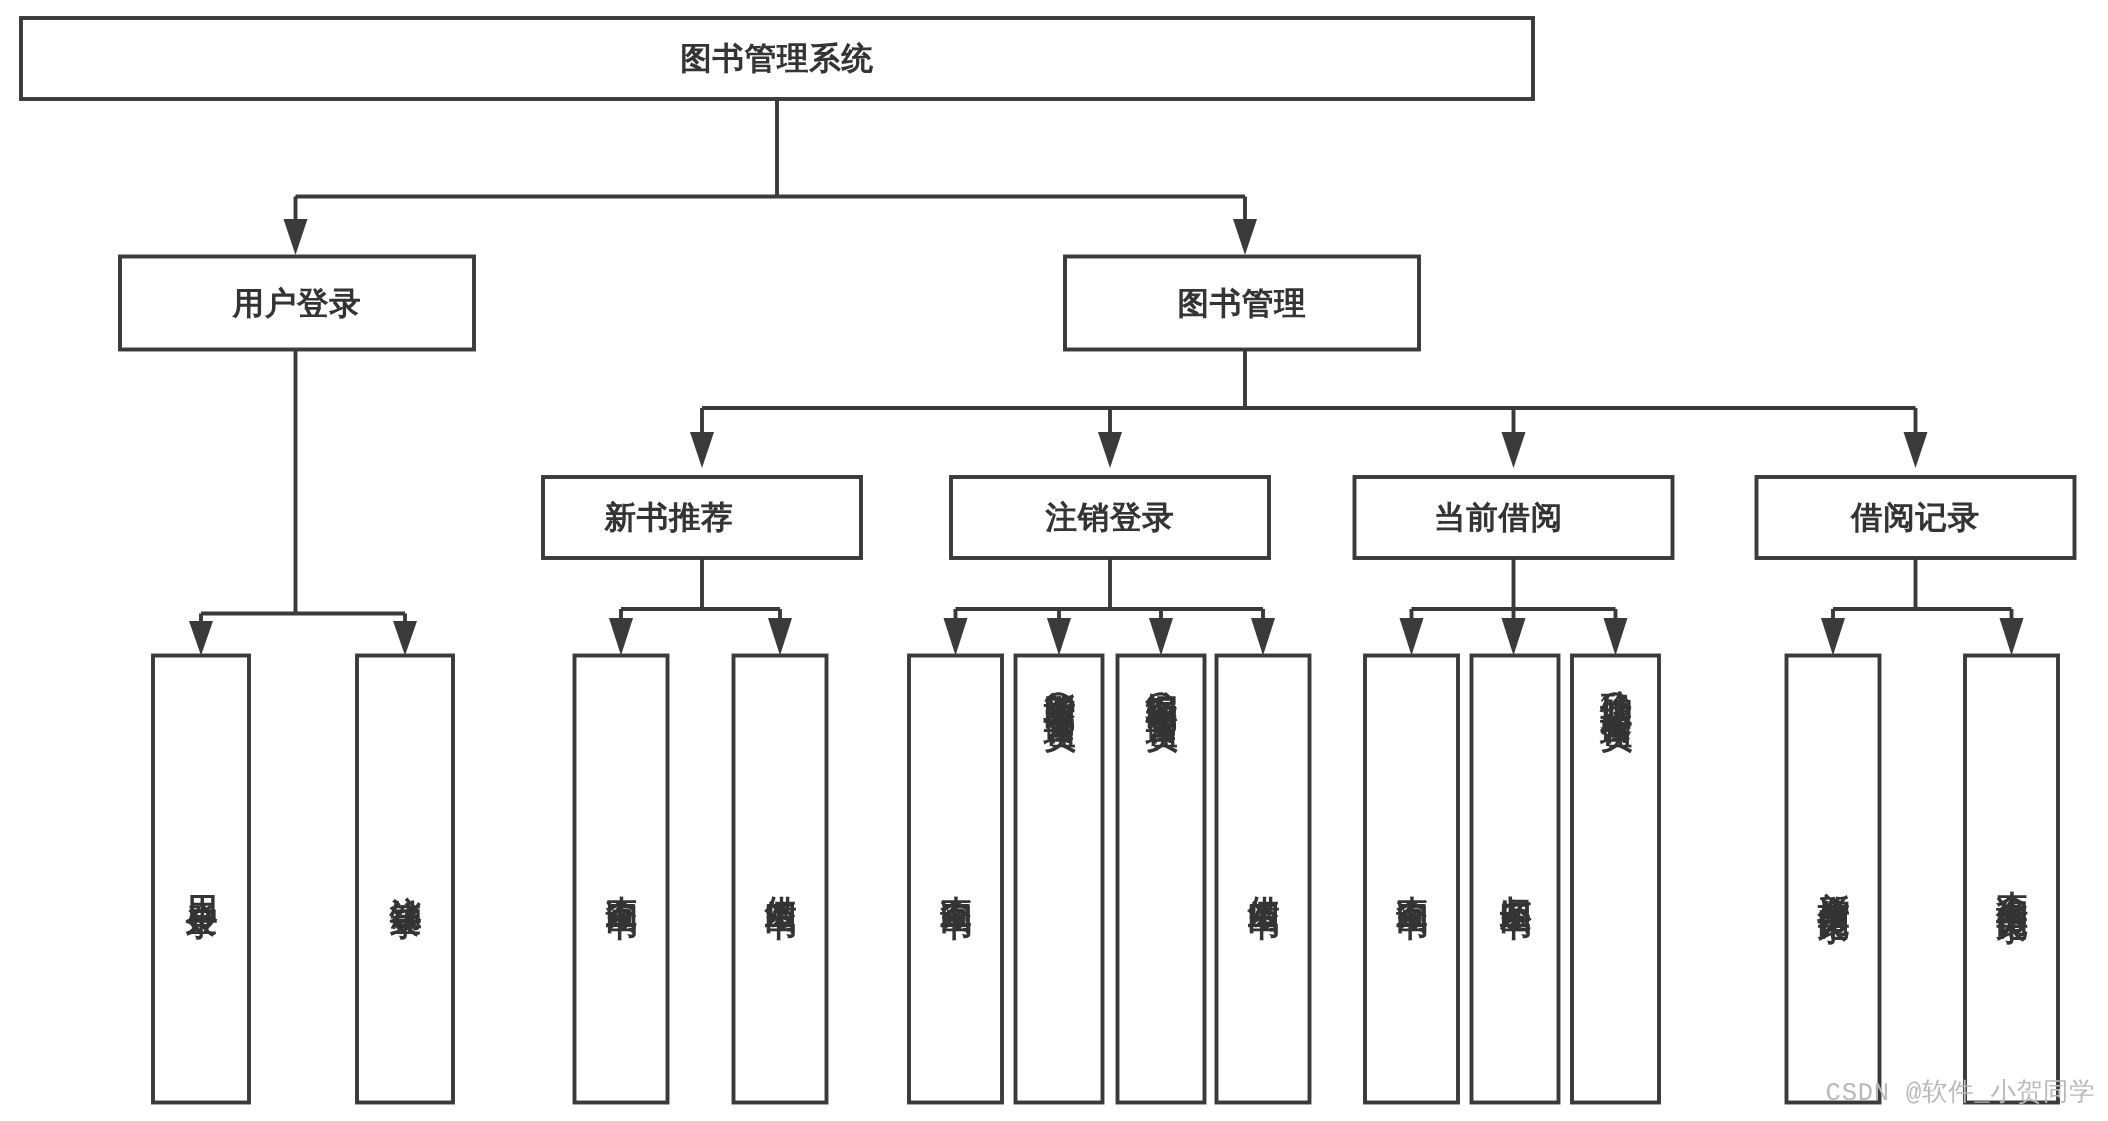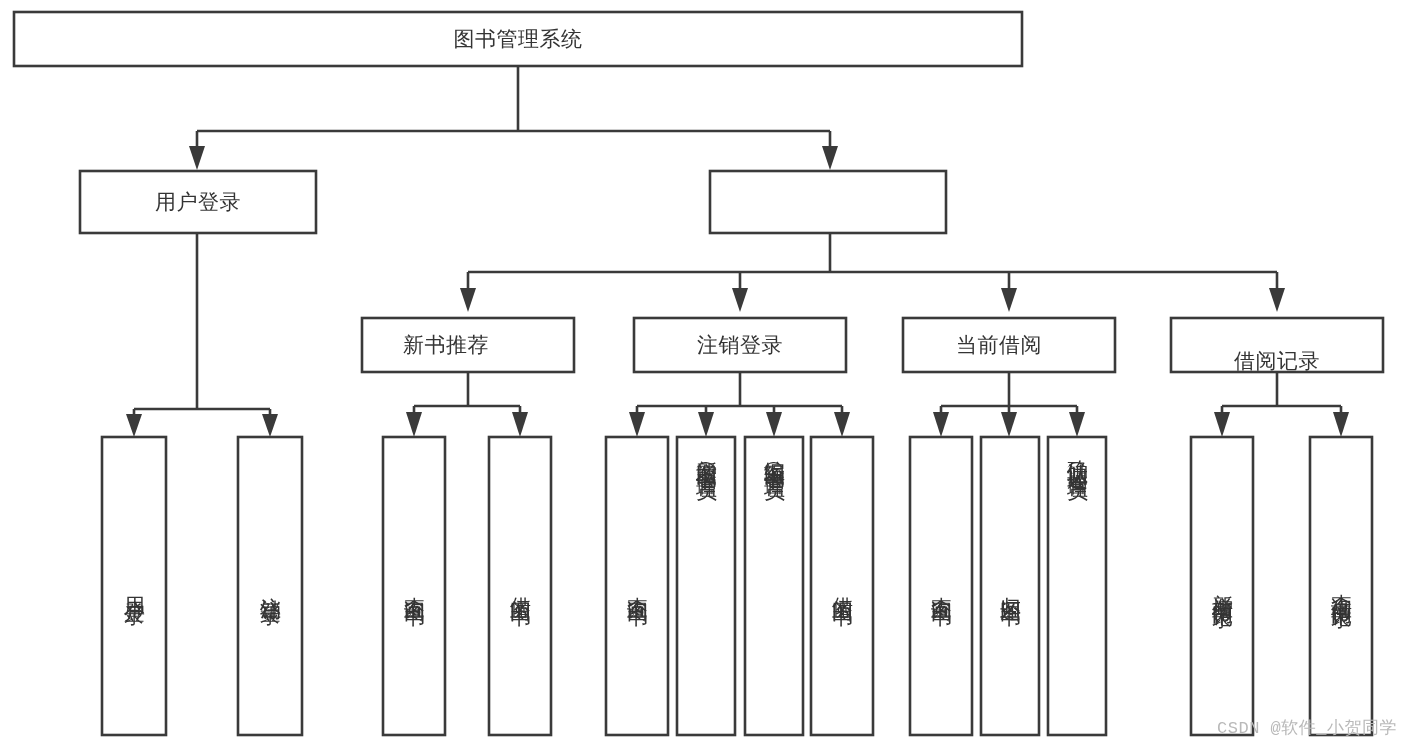--- a/index.html
+++ b/index.html
@@ -46,20 +46,21 @@
     position: absolute;
     display: flex;
     align-items: center;
     justify-content: center;
     color: #343434;
     font-size: 21px;
     letter-spacing: 0.5px;
     line-height: 1.05;
     white-space: nowrap;
     pointer-events: none;
+    font-weight: bold;
   }
   .node-label.vert {
     writing-mode: vertical-rl;
     text-orientation: upright;
     font-size: 21px;
     letter-spacing: 3px;
     line-height: 1.0;
     white-space: normal;
     justify-content: flex-start;
     align-items: center;
@@ -191,25 +192,26 @@
     <rect class="node-box" x="981" y="437" width="58" height="298"></rect>
     <rect class="node-box" x="1048" y="437" width="58" height="298"></rect>
 
     <rect class="node-box" x="1191" y="437" width="62" height="298"></rect>
     <rect class="node-box" x="1310" y="437" width="62" height="298"></rect>
   </svg>
 
   <div class="node-label" style="left:14px; top:12px; width:1008px; height:54px;">图书管理系统</div>
 
   <div class="node-label" style="left:80px; top:171px; width:236px; height:62px;">用户登录</div>
+  <div class="node-label" style="left:710px; top:171px; width:236px; height:62px;">图书管理</div>
 
   <div class="node-label" style="left:352px; top:318px; width:188px; height:54px;">新书推荐</div>
   <div class="node-label" style="left:634px; top:318px; width:212px; height:54px;">注销登录</div>
   <div class="node-label" style="left:903px; top:318px; width:192px; height:54px;">当前借阅</div>
-  <div class="node-label" style="left:1171px; top:334px; width:212px; height:54px;">借阅记录</div>
+  <div class="node-label" style="left:1171px; top:318px; width:212px; height:54px;">借阅记录</div>
 
   <div class="node-label vert centered" style="left:102px; top:437px; width:64px; height:298px;">用户登录</div>
   <div class="node-label vert centered" style="left:238px; top:437px; width:64px; height:298px;">注销登录</div>
 
   <div class="node-label vert centered" style="left:383px; top:437px; width:62px; height:298px;">查询图书</div>
   <div class="node-label vert centered" style="left:489px; top:437px; width:62px; height:298px;">借阅图书</div>
 
   <div class="node-label vert centered" style="left:606px; top:437px; width:62px; height:298px;">查询图书</div>
   <div class="node-label vert" style="left:677px; top:437px; width:58px; height:298px;">新增图书（管理员）</div>
   <div class="node-label vert" style="left:745px; top:437px; width:58px; height:298px;">编辑图书（管理员）</div>

